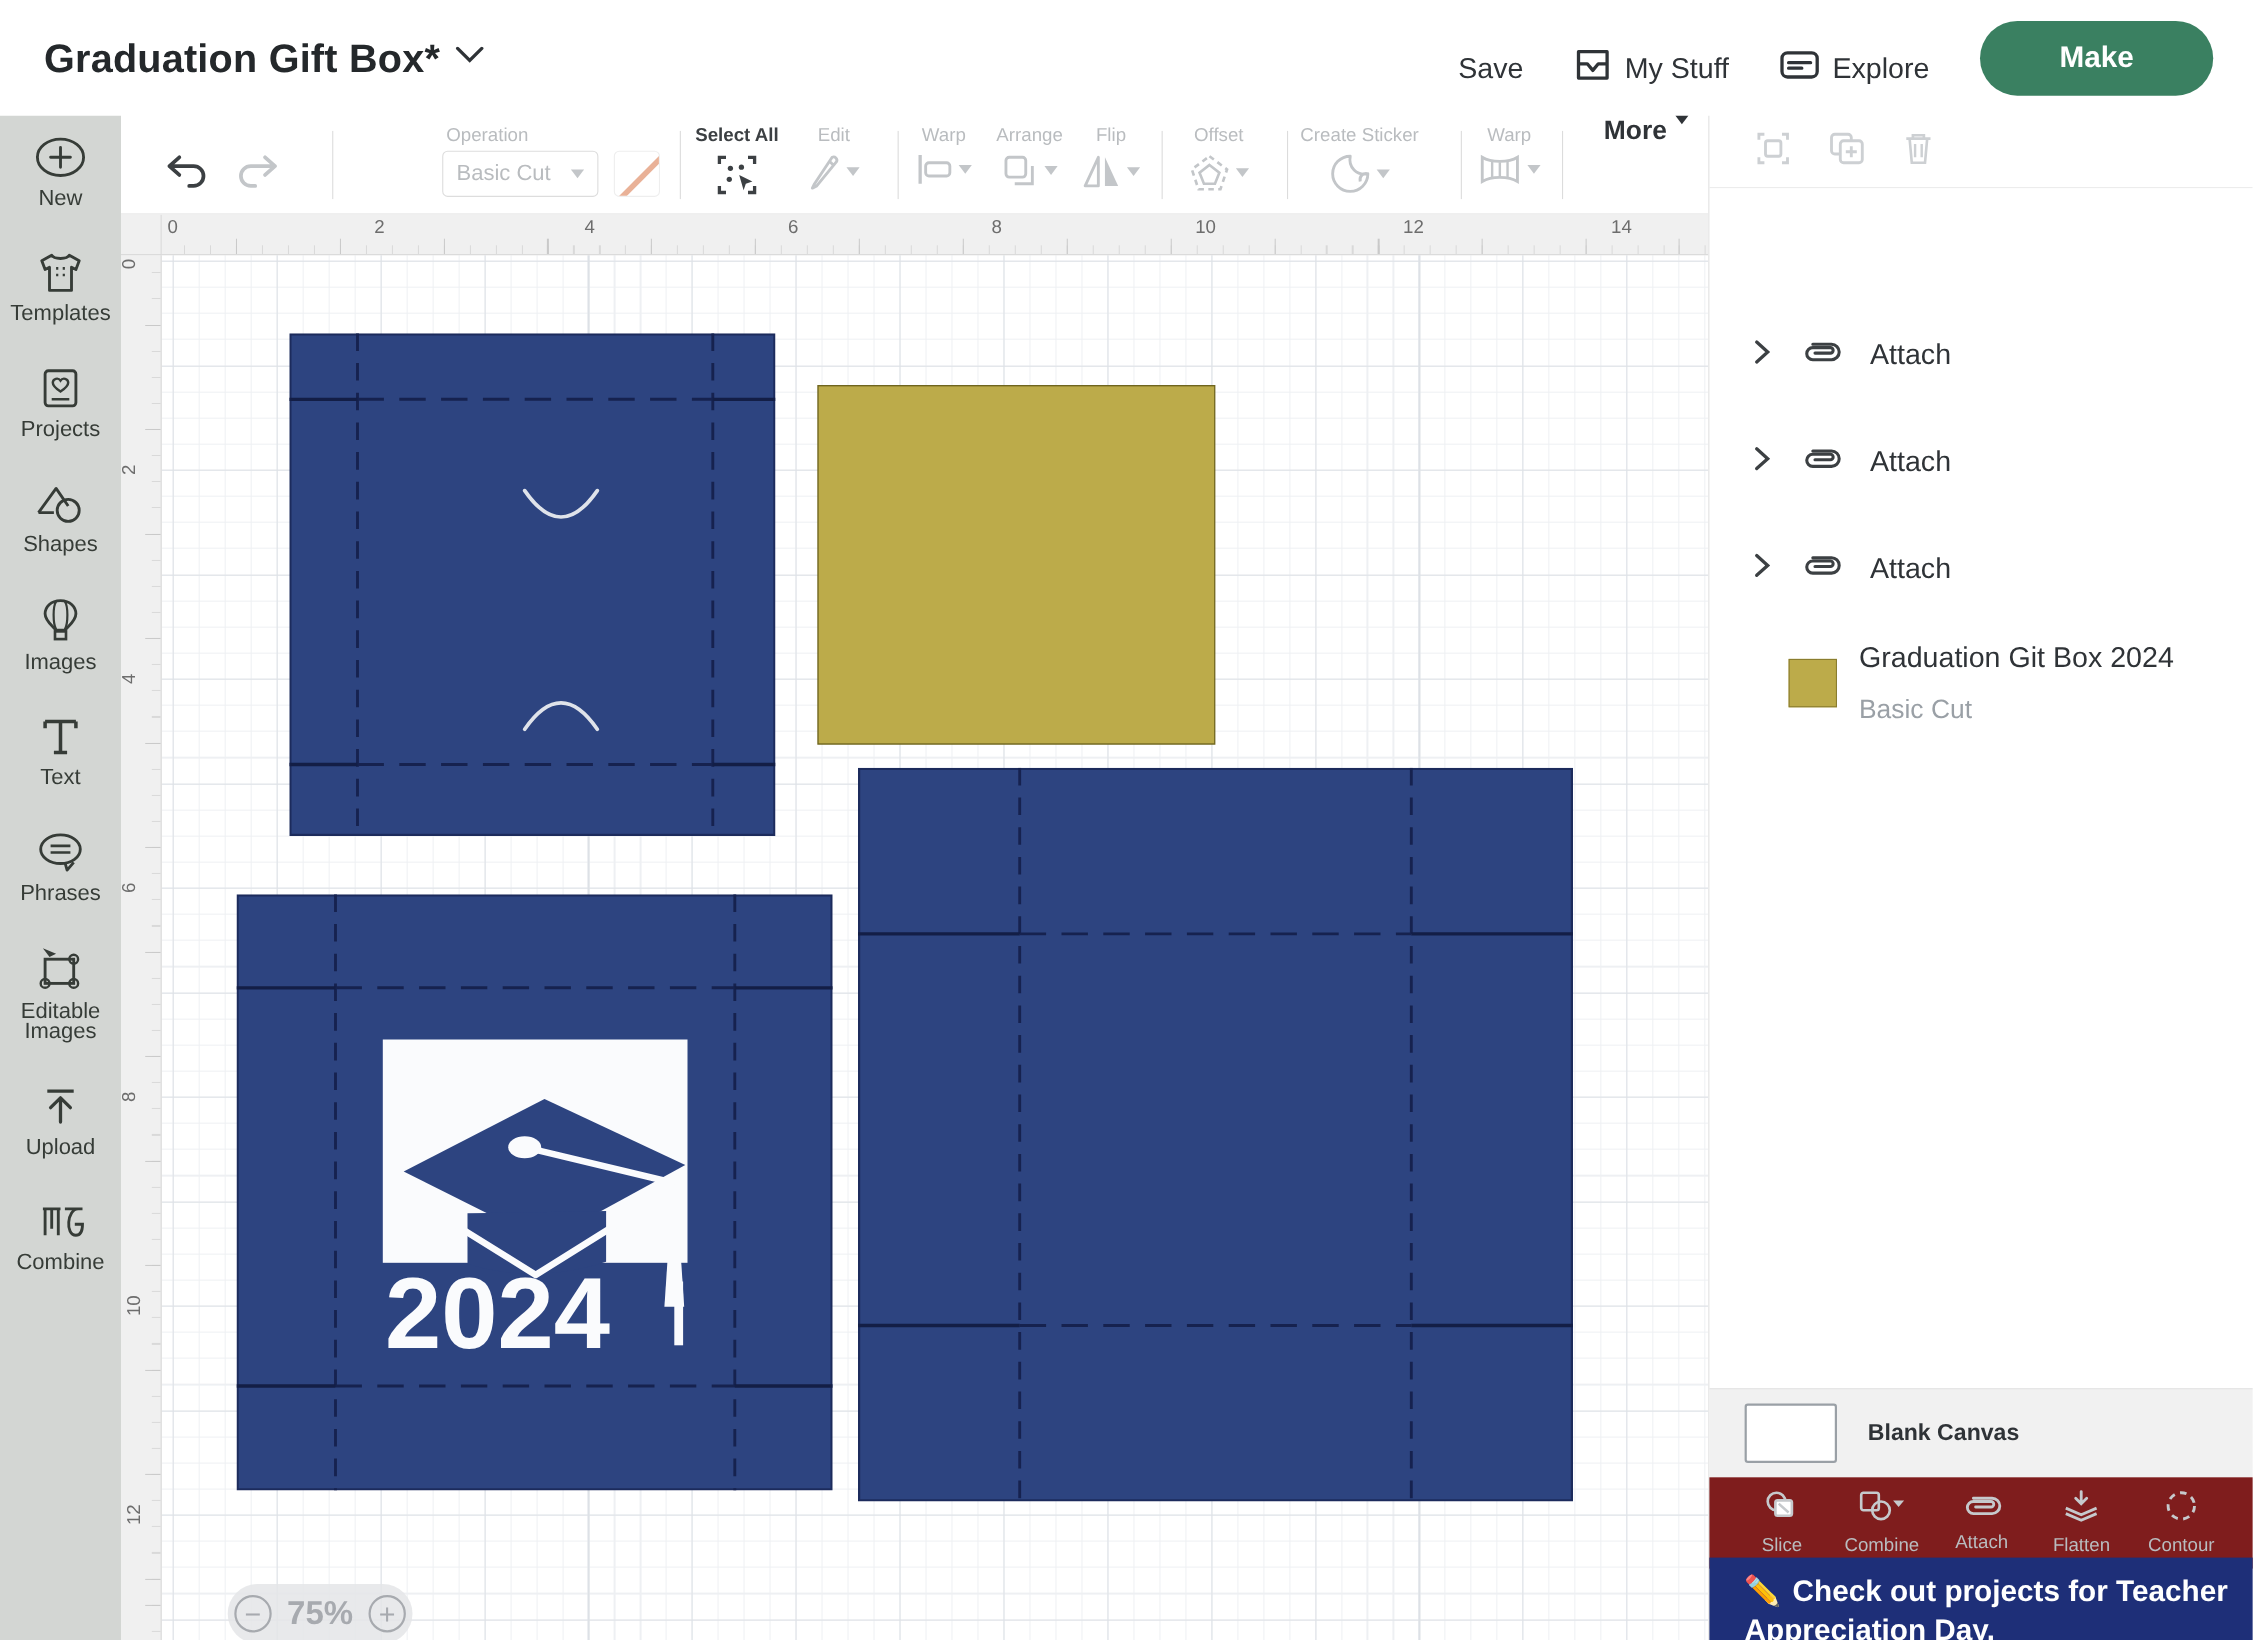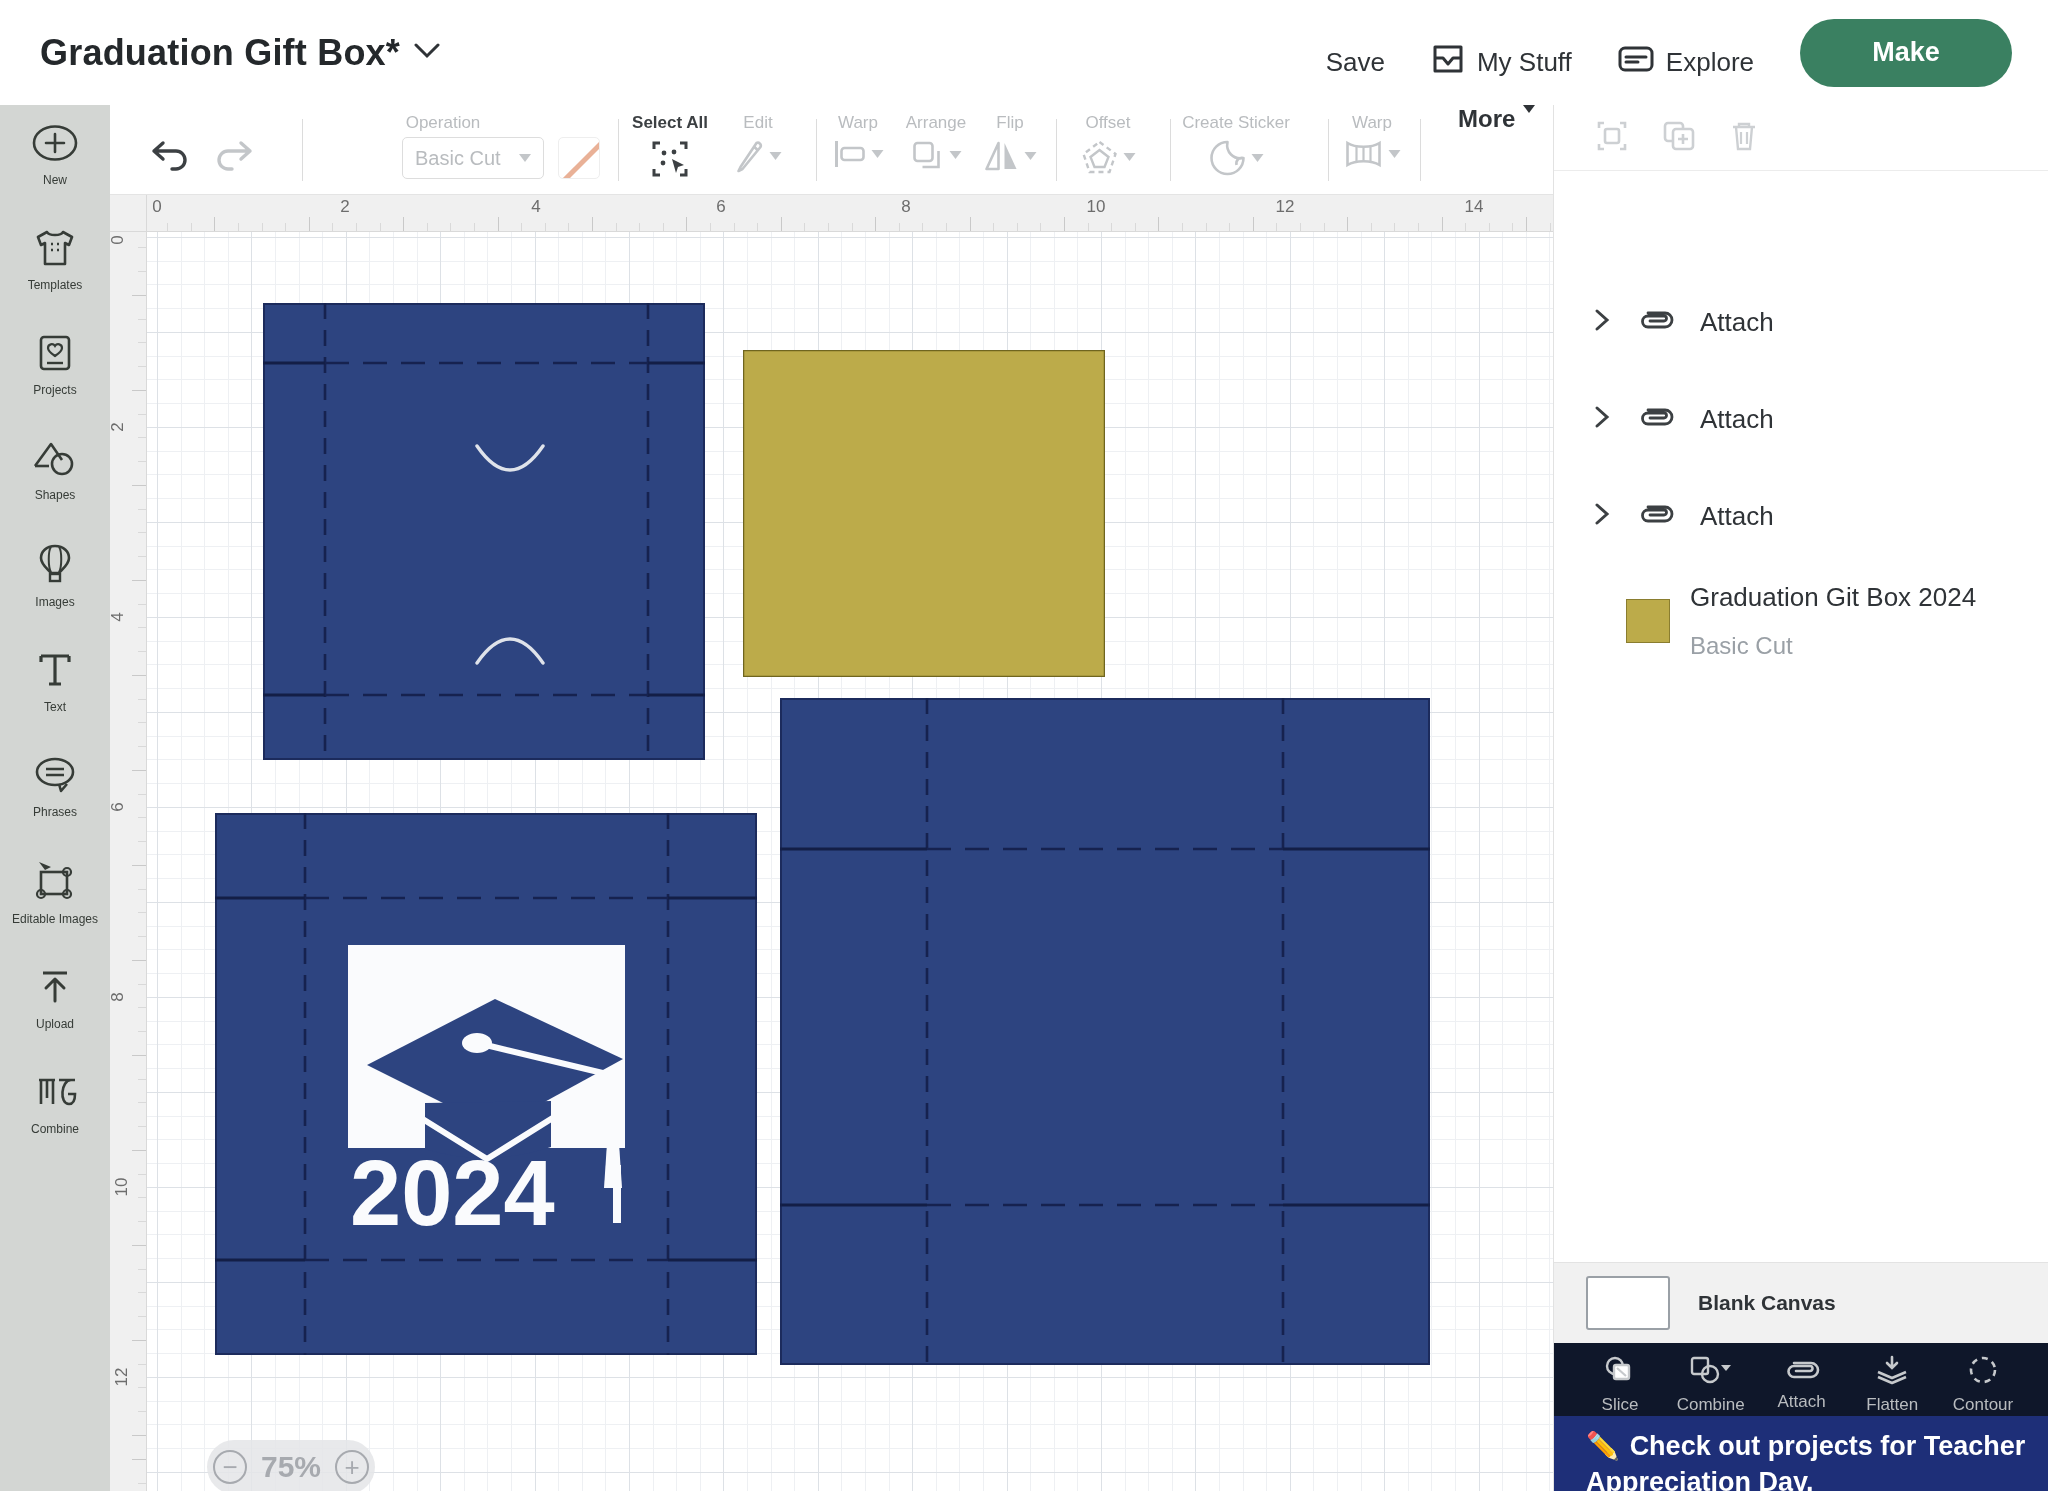--- a/index.html
+++ b/index.html
@@ -13,21 +13,21 @@
   .hdr-right{position:absolute;right:36px;top:0;height:105px;display:flex;align-items:center;gap:46px;}
   .hdr-item{display:flex;align-items:center;gap:12px;font-size:26px;color:#2f3337;cursor:pointer;margin-top:20px;}
   .make-btn{width:212px;height:68px;border-radius:40px;background:var(--make-green,#3a8061);color:#fff;
     font-size:27px;font-weight:bold;display:flex;align-items:center;justify-content:center;border:none;cursor:pointer;}
 
   
   .sidebar{position:absolute;left:0;top:105px;width:110px;height:1386px;background:#d3d6d3;z-index:25;
     display:flex;flex-direction:column;align-items:center;padding-top:18px;}
   .side-item{width:110px;display:flex;flex-direction:column;align-items:center;gap:8px;margin-bottom:38px;cursor:pointer;}
   .side-item svg{display:block;}
-  .side-label{font-size:12px;color:#363c37;text-align:center;line-height:19px;}
+  .side-label{font-size:20px;color:#363c37;text-align:center;line-height:19px;}
 
   
   .toolbar{position:absolute;left:110px;top:105px;width:1443px;height:90px;background:#fff;border-bottom:1px solid #e4e4e4;z-index:20;}
   .tb-div{position:absolute;top:14px;height:62px;width:1px;background:#dcdcdc;}
   .tb-label{position:absolute;top:8px;transform:translateX(-50%);font-size:17px;color:#b9bcbf;white-space:nowrap;}
   .tb-label.on{color:#3c4043;font-weight:bold;}
   .tb-ic{position:absolute;top:34px;transform:translateX(-50%);display:flex;align-items:center;gap:5px;}
   .caret{width:0;height:0;border-left:6px solid transparent;border-right:6px solid transparent;border-top:8px solid #c3c6c9;}
   .op-select{position:absolute;left:292px;top:32px;width:142px;height:42px;border:1px solid #ddd;border-radius:5px;
     display:flex;align-items:center;justify-content:space-between;padding:0 12px;color:#b9bcbf;font-size:20px;background:#fff;}
@@ -78,21 +78,21 @@
   .lrow .clip{margin-left:26px;color:#3c4043;}
   .lrow .lbl{margin-left:24px;font-size:26px;color:#2f3337;}
   .layer-row{position:absolute;left:0;width:495px;height:76px;display:flex;align-items:center;cursor:pointer;}
   .swatch-gold{width:44px;height:44px;background:var(--gold,#bcab4a);border:1px solid #8a7d2f;margin-left:72px;flex:none;}
   .layer-meta{margin-left:20px;display:flex;flex-direction:column;gap:19px;}
   .layer-name{font-size:26px;color:#2f3337;}
   .layer-op{font-size:24px;color:#9aa0a6;}
   .blank-strip{position:absolute;left:0;top:1157px;width:495px;height:81px;background:#f1f1f1;border-top:1px solid #e3e3e3;display:flex;align-items:center;}
   .blank-swatch{width:84px;height:54px;background:#fff;border:2px solid #9aa0a6;border-radius:3px;margin-left:32px;flex:none;}
   .blank-lbl{margin-left:28px;font-size:21px;font-weight:bold;color:#2f3337;}
-  .actions{position:absolute;left:0;top:1238px;width:495px;height:83px;background:#0f172a;display:flex;justify-content:space-between;padding:0 22px;}
+  .actions{position:absolute;left:0;top:1238px;width:495px;height:83px;background:#7f1d1d;display:flex;justify-content:space-between;padding:0 22px;}
   .act{display:flex;flex-direction:column;align-items:center;justify-content:center;gap:6px;color:#c6c9cc;width:88px;cursor:default;}
   .act .alabel{font-size:17px;color:#b9bcbf;white-space:nowrap;}
   .banner{position:absolute;left:0;top:1311px;width:495px;height:75px;background:var(--banner-navy,#1e2f78);color:#fff;
     padding:12px 0 0 32px;font-size:27px;font-weight:bold;line-height:36px;}
   .banner .pencil{color:#f2c744;margin-right:10px;font-weight:normal;}
 </style>
 </head>
 <body>
 
 <div id="app" style="--make-green: #3a8061; --tab-green: #2d7a57; --banner-navy: #1e2f78; --gold: #bcab4a;">

